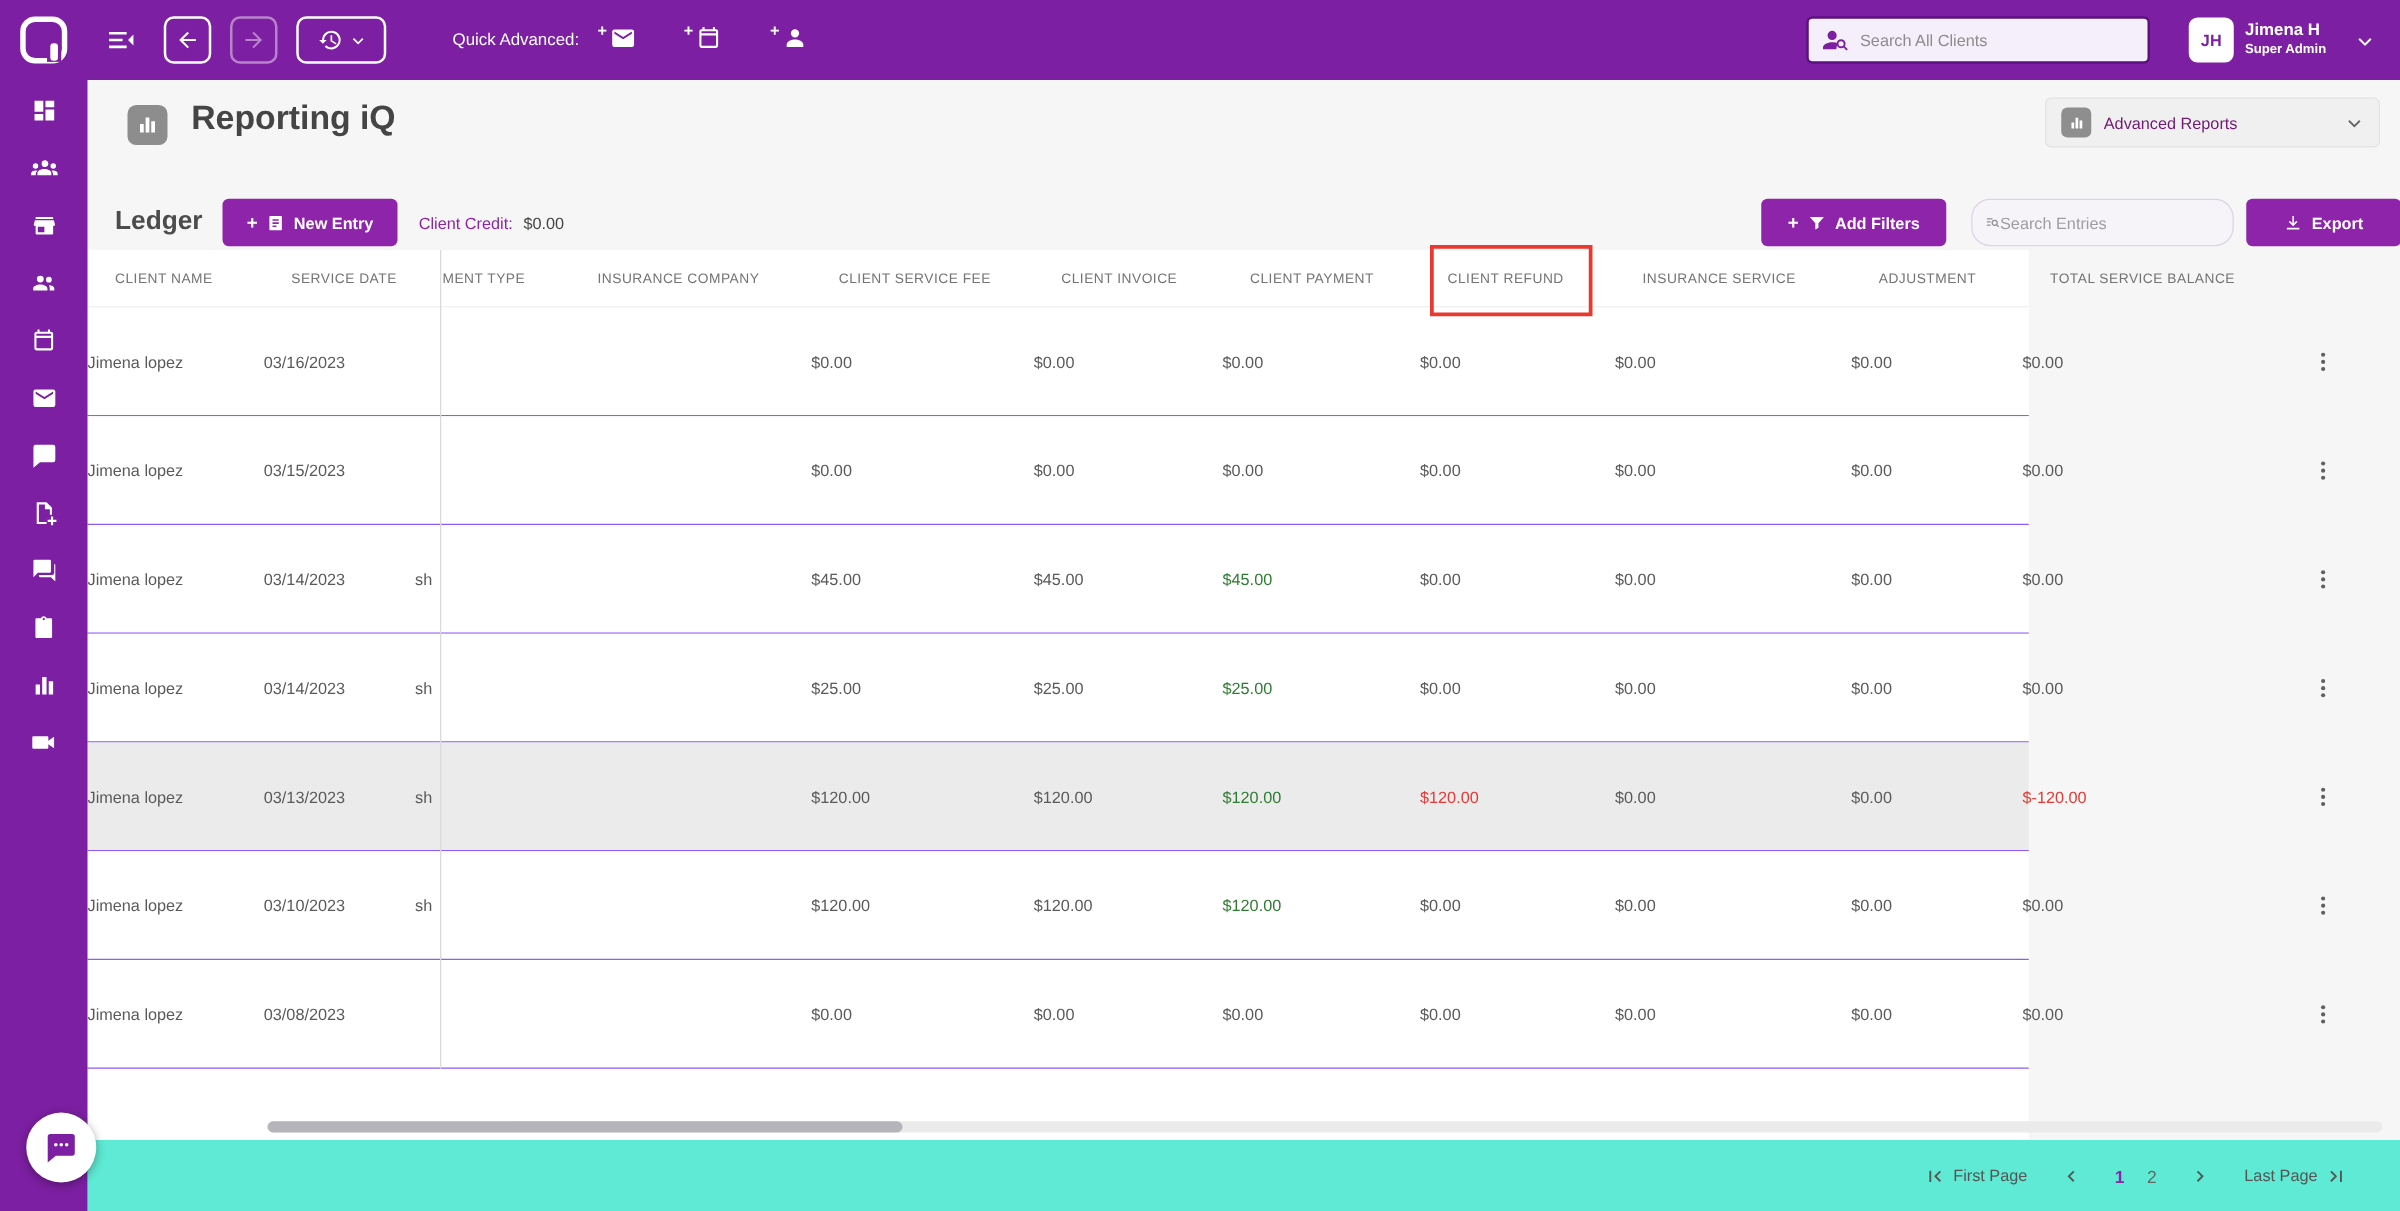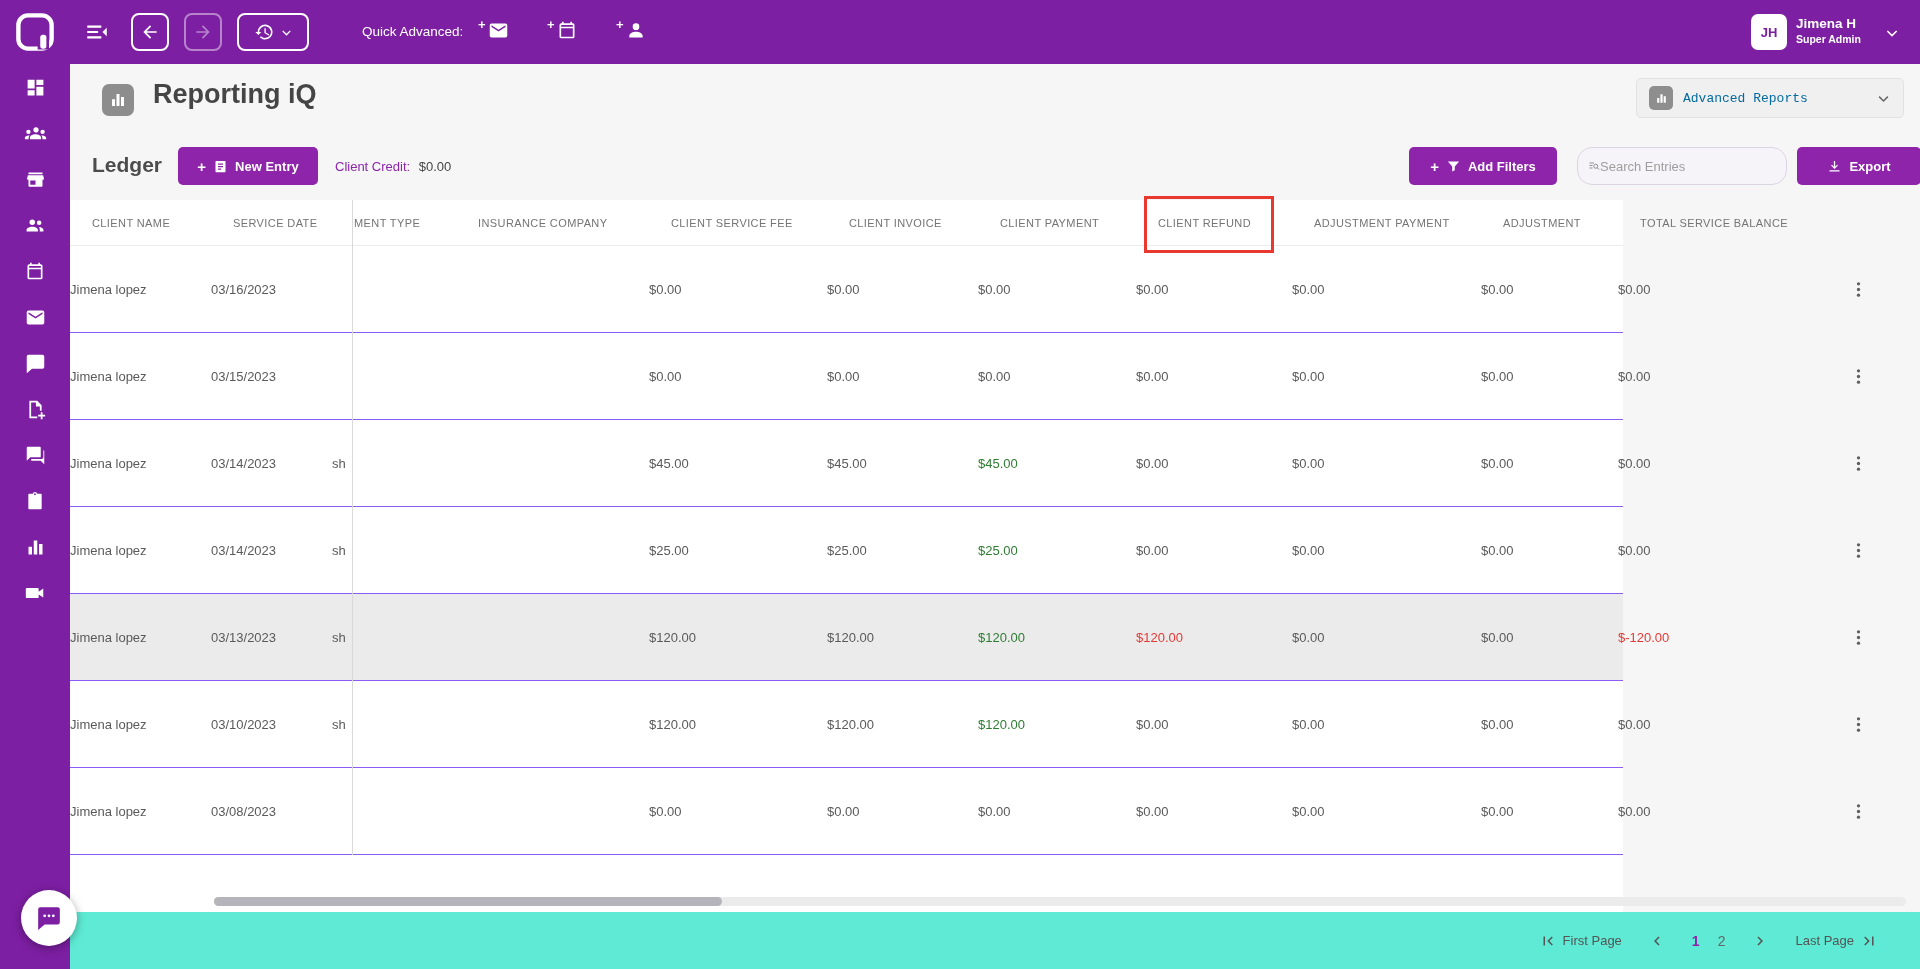--- a/index.html
+++ b/index.html
@@ -50,25 +50,25 @@
   
   .page-header{ position:absolute; top:64px; left:70px; width:1850px; height:68px; }
   .ph-icon{ position:absolute; left:32px; top:20px; width:32px; height:32px; background:#8D8D8D;
     border-radius:7px; display:flex; align-items:center; justify-content:center; }
   .page-title{ position:absolute; left:83px; top:15px; font-size:27px; font-weight:600; color:#454545; }
   .adv-reports{ position:absolute; right:16px; top:14px; width:268px; height:40px; background:#F0F0F0;
     border:1px solid #E2E2E2; border-radius:5px; display:flex; align-items:center; padding:0 12px;
     gap:10px; cursor:pointer; }
   .adv-icon{ width:24px; height:24px; background:#8E8E8E; border-radius:5px; display:flex;
     align-items:center; justify-content:center; }
-  .adv-label{ flex:1; font-size:13px; color:#0369a1;font-family:Liberation Mono, monospace; }
+  .adv-label{ flex:1; font-size:13px; color:#701a75; }
 
   
   .ledger-toolbar{ position:absolute; top:132px; left:70px; width:1850px; height:68px; }
-  .ledger-toolbar > *{ position:absolute; }
+  .ledger-toolbar > *{ position:absolute;margin-top:12px; }
   .ledger-title{ left:22px; top:21px; font-size:21px; font-weight:600; color:#4C4C4C; }
   .pbtn{ top:15px; height:38px; background:var(--button-purple); color:#fff; border:none; border-radius:5px;
     font-size:13px; font-weight:600; display:flex; align-items:center; justify-content:center; gap:7px;
     padding:0 14px; cursor:pointer; font-family:"Liberation Sans", sans-serif; }
   .btn-plus{ font-size:15px; font-weight:bold; }
   .btn-new{ left:108px; width:140px; }
   .client-credit{ left:265px; top:27px; font-size:13px; }
   .cc-label{ color:var(--button-purple); }
   .cc-value{ color:#464646; margin-left:5px; }
   .btn-filters{ left:1339px; width:148px; }
@@ -148,20 +148,28 @@
     <svg width="20" height="20" viewBox="0 0 24 24">
         <path fill="#fff" d="M19 4h-1V2h-2v2H8V2H6v2H5a2 2 0 0 0-2 2v14a2 2 0 0 0 2 2h14a2 2 0 0 0 2-2V6a2 2 0 0 0-2-2zm0 16H5V10h14v10zM5 8V6h14v2H5z"></path>
       </svg>
   </span>
   <span class="qa qa-person">
     <span class="plus">+</span>
     <svg width="20" height="20" viewBox="0 0 24 24">
         <path fill="#fff" d="M12 12a4 4 0 1 0-4-4 4 4 0 0 0 4 4zm0 2c-3.3 0-8 1.7-8 5v2h16v-2c0-3.3-4.7-5-8-5z"></path>
       </svg>
   </span>
+  <div class="client-search">
+    <svg width="22" height="22" viewBox="0 0 24 24">
+      <path fill="#7C1FA2" d="M9.5 4a4 4 0 1 1 0 8 4 4 0 0 1 0-8zm0 10c2 0 3.9.4 5.2 1.2a6 6 0 0 0-1.5 4.8H1.5v-1.5c0-3 5.3-4.5 8-4.5z"></path>
+      <circle cx="17.3" cy="15.3" r="3.1" fill="none" stroke="#7C1FA2" stroke-width="1.7"></circle>
+      <path stroke="#7C1FA2" stroke-width="1.7" fill="none" d="m19.6 17.6 3 3"></path>
+    </svg>
+    <input type="text" placeholder="Search All Clients" style="">
+  </div>
   <div class="avatar">JH</div>
   <div class="user-block">
     <div class="user-name">Jimena H</div>
     <div class="user-role">Super Admin</div>
   </div>
   <span class="user-chevron">
     <svg width="16" height="16" viewBox="0 0 24 24">
         <path fill="none" stroke="#fff" stroke-width="2.4" d="M5 9l7 7 7-7"></path>
       </svg>
   </span>
@@ -307,21 +315,21 @@
 <div class="table-wrap">
   <div class="thead" style="grid-template-columns: 141px 121px 124px 193px 178px 151px 158px 156px 189px 137px 230px 1fr;">
       <div class="th">CLIENT NAME</div>
       <div class="th">SERVICE DATE</div>
       <div class="th">MENT TYPE</div>
       <div class="th">INSURANCE COMPANY</div>
       <div class="th">CLIENT SERVICE FEE</div>
       <div class="th">CLIENT INVOICE</div>
       <div class="th">CLIENT PAYMENT</div>
       <div class="th">CLIENT REFUND</div>
-      <div class="th">ADJUSTMENT PAYMENT</div>
+      <div class="th">INSURANCE SERVICE</div>
       <div class="th">ADJUSTMENT</div>
       <div class="th">TOTAL SERVICE BALANCE</div>
       <div class="th"></div>
     </div>
   <div class="tbody">
       <div class="trow" style="grid-template-columns: 141px 121px 124px 193px 178px 151px 158px 156px 189px 137px 230px 1fr;">
         <div class="cell">Jimena lopez</div>
         <div class="cell">03/16/2023</div>
         <div class="cell"></div>
         <div class="cell"></div>

